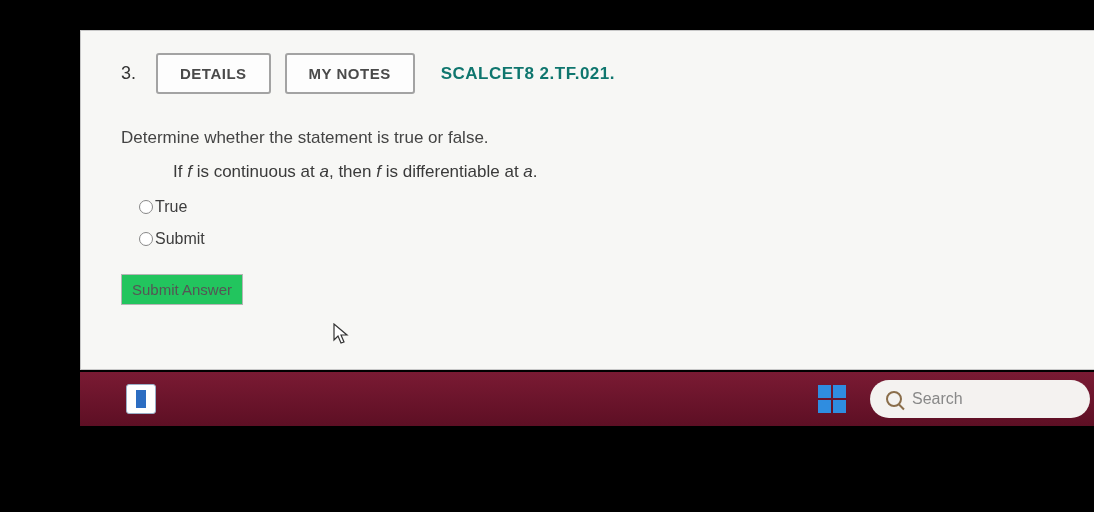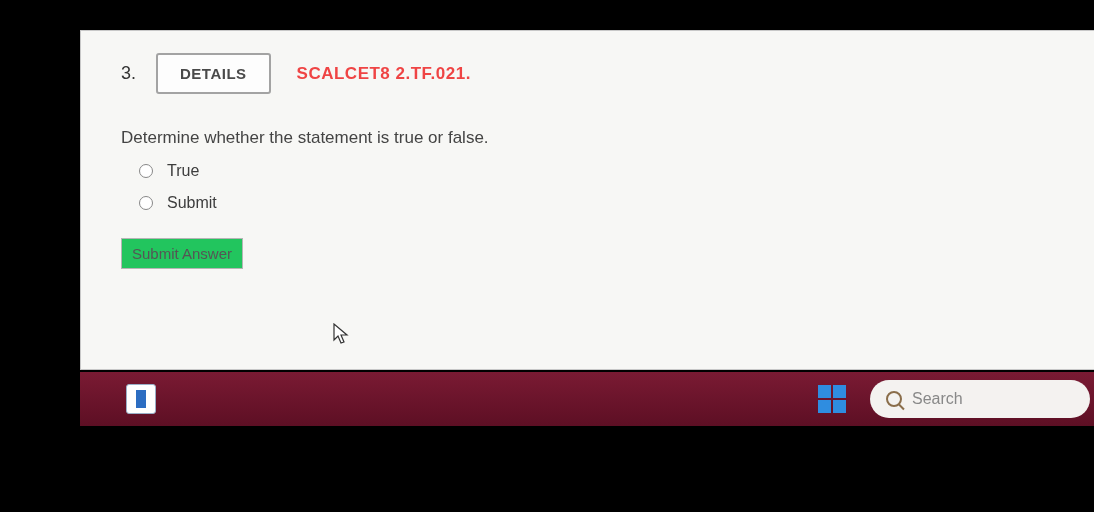--- a/index.html
+++ b/index.html
@@ -49,21 +49,21 @@
       font-weight: 600;
       font-size: 15px;
       letter-spacing: 0.5px;
       padding: 10px 22px;
       border-radius: 3px;
       cursor: pointer;
     }
     .q-code {
       font-size: 17px;
       font-weight: 700;
-      color: #ef4444;
+      color: #0f766e;
       letter-spacing: 0.5px;
       margin-left: 12px;
     }
     .q-body {
     }
     .prompt {
       font-size: 17px;
       color: #444;
       margin-bottom: 14px;
     }
@@ -73,21 +73,21 @@
       margin-left: 52px;
       margin-bottom: 16px;
     }
     .statement .ital { font-style: italic; }
     .options {
       margin-left: 18px;
     }
     .opt {
       display: flex;
       align-items: center;
-      gap: 14px;
+      gap: 2px;
       margin-bottom: 14px;
       font-size: 16px;
       color: #3d3d3d;
       cursor: pointer;
     }
     .radio-circ {
       width: 14px;
       height: 14px;
       border: 1.5px solid #888;
       border-radius: 50%;
@@ -184,25 +184,29 @@
   </style>
 </head>
 <body>
 
 <div class="screen-frame">
 
   <div class="webassign-area">
     <div class="q-header">
       <span class="q-number">3.</span>
       <button class="hdr-btn">DETAILS</button>
+      <button class="hdr-btn">MY NOTES</button>
       <span class="q-code">SCALCET8 2.TF.021.</span>
     </div>
 
     <div class="q-body">
       <div class="prompt">Determine whether the statement is true or false.</div>
+      <div class="statement">
+        <span>If </span><span class="ital">f</span><span> is continuous at </span><span class="ital">a</span><span>, then </span><span class="ital">f</span><span> is differentiable at </span><span class="ital">a</span><span>.</span>
+      </div>
 
       <div class="options">
         <label class="opt">
           <span class="radio-circ"></span>
           <span>True</span>
         </label>
         <label class="opt">
           <span class="radio-circ"></span>
           <span>Submit</span>
         </label>

